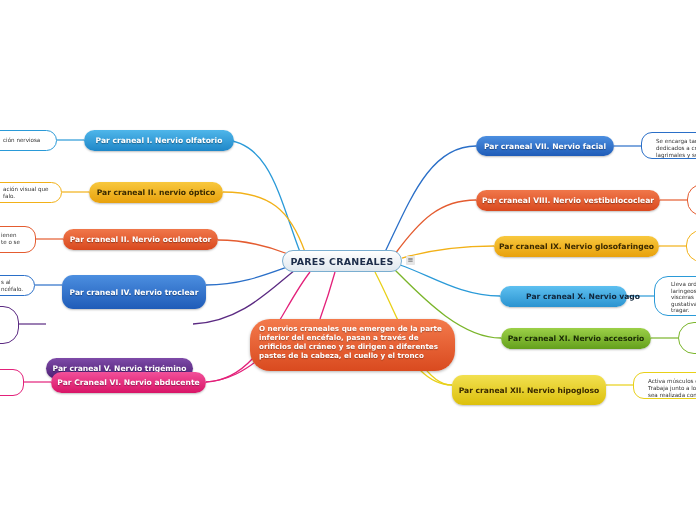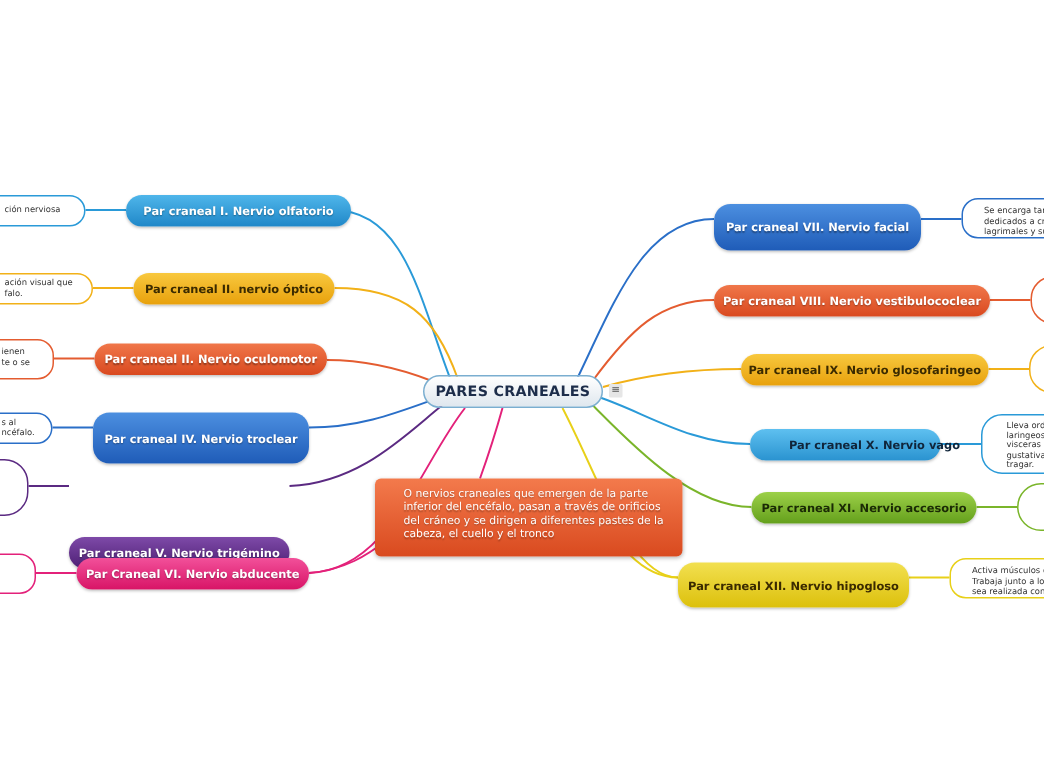--- a/index.html
+++ b/index.html
@@ -12,22 +12,22 @@
   .node.dark { color:#3a2a00; text-shadow:none; }
   .leaf { position:absolute; box-sizing:border-box; background:#fff; border:1.5px solid #999; border-radius:11px;
           font-size:5.6px; color:#333; line-height:7px; padding:3px 6px; overflow:hidden; white-space:nowrap; }
   .center { position:absolute; left:282px; top:250px; width:120px; height:22px; box-sizing:border-box;
             border:1.5px solid #7aaed0; border-radius:11px;
             background:linear-gradient(#ffffff,#dfe7ee); color:#1d2d4a; font-weight:bold; font-size:9.5px;
             display:flex; align-items:center; justify-content:center; letter-spacing:0.2px; }
   .menu-icon { position:absolute; left:406px; top:256px; width:9px; height:9px; background:#e6e6e6;
                border-radius:1px; font-size:7px; line-height:9px; text-align:center; color:#555; }
   .desc { position:absolute; left:250px; top:319px; width:205px; height:52px; box-sizing:border-box;
-          border-radius:4px; background:linear-gradient(#f37a4c,#d94a1f); color:#fff; font-weight:normal;
-          font-size:7.2px; line-height:9px; padding:5px 10px 5px 19px; box-shadow:0 1px 3px rgba(0,0,0,0.3);
+          border-radius:20px; background:linear-gradient(#f37a4c,#d94a1f); color:#fff; font-weight:bold;
+          font-size:7.2px; line-height:9px; padding:5px 10px 5px 9px; box-shadow:0 1px 3px rgba(0,0,0,0.3);
           text-shadow:0 1px 1px rgba(0,0,0,0.3); }
 </style>
 </head>
 <body>
 
 <svg class="links" viewBox="0 0 696 520">
 
   <path d="M300 252 C 280 200, 270 140, 222 140" stroke="#2a9ad8" stroke-width="1.3" fill="none"></path>
   <path d="M305 252 C 290 210, 270 192, 223 192" stroke="#f2b118" stroke-width="1.3" fill="none"></path>
   <path d="M288 254 C 265 245, 240 240, 218 240" stroke="#e45c30" stroke-width="1.3" fill="none"></path>
@@ -82,21 +82,21 @@
 <div class="node" style="left:62px;top:275px;width:144px;height:34px;background:linear-gradient(#4c8fe0,#1f5cb8);">Par craneal IV. Nervio troclear</div>
 <div class="leaf" style="left:-14px;top:275px;width:49px;height:21px;border-color:#2a6fc8;padding-left:14px;white-space:pre;">s al
 ncéfalo.</div>
 
 <div class="node" style="left:46px;top:314px;width:147px;height:21px;background:linear-gradient(#7e4aa8,#4d1f74);margin-top:44px;">Par craneal V. Nervio trigémino</div>
 <div class="leaf" style="left:-20px;top:306px;width:39px;height:38px;border-color:#5b2a82;border-radius:16px;"></div>
 
 <div class="node" style="left:51px;top:372px;width:155px;height:21px;background:linear-gradient(#f2509a,#d81466);">Par Craneal VI. Nervio abducente</div>
 <div class="leaf" style="left:-20px;top:369px;width:44px;height:27px;border-color:#e3217a;"></div>
 
-<div class="node" style="left:476px;top:136px;width:138px;height:31px;background:linear-gradient(#4c8fe0,#1f5cb8);">Par craneal VII. Nervio facial</div>
+<div class="node" style="left:476px;top:136px;width:138px;height:20px;background:linear-gradient(#4c8fe0,#1f5cb8);">Par craneal VII. Nervio facial</div>
 <div class="leaf" style="left:641px;top:132px;width:70px;height:27px;border-color:#2a6fc8;padding-left:14px;padding-top:5px;white-space:pre;">Se encarga tar
 dedicados a cr
 lagrimales y su</div>
 
 <div class="node" style="left:476px;top:190px;width:184px;height:21px;background:linear-gradient(#f0774a,#d9491f);">Par craneal VIII. Nervio vestibulococlear</div>
 <div class="leaf" style="left:687px;top:184px;width:30px;height:32px;border-color:#e45c30;border-radius:16px;"></div>
 
 <div class="node dark" style="left:494px;top:236px;width:165px;height:21px;background:linear-gradient(#f8c83e,#e8a10c);">Par craneal IX. Nervio glosofaringeo</div>
 <div class="leaf" style="left:686px;top:230px;width:30px;height:32px;border-color:#f2b118;border-radius:16px;"></div>
 

